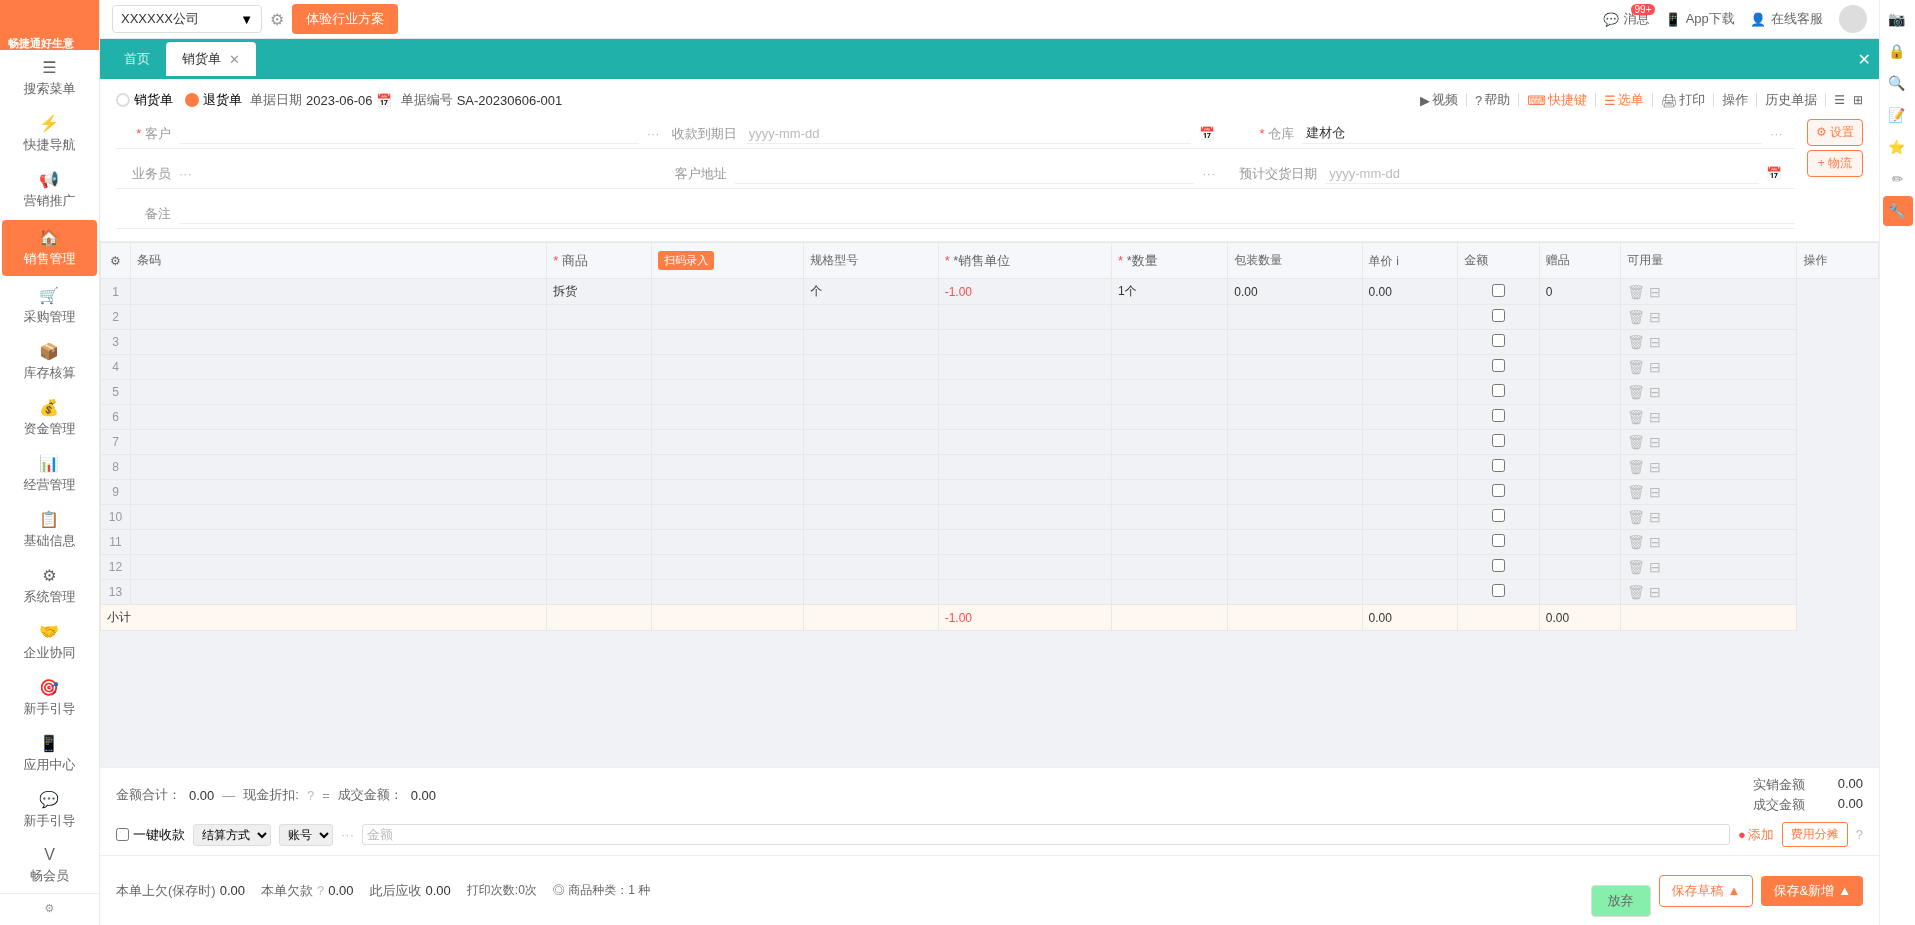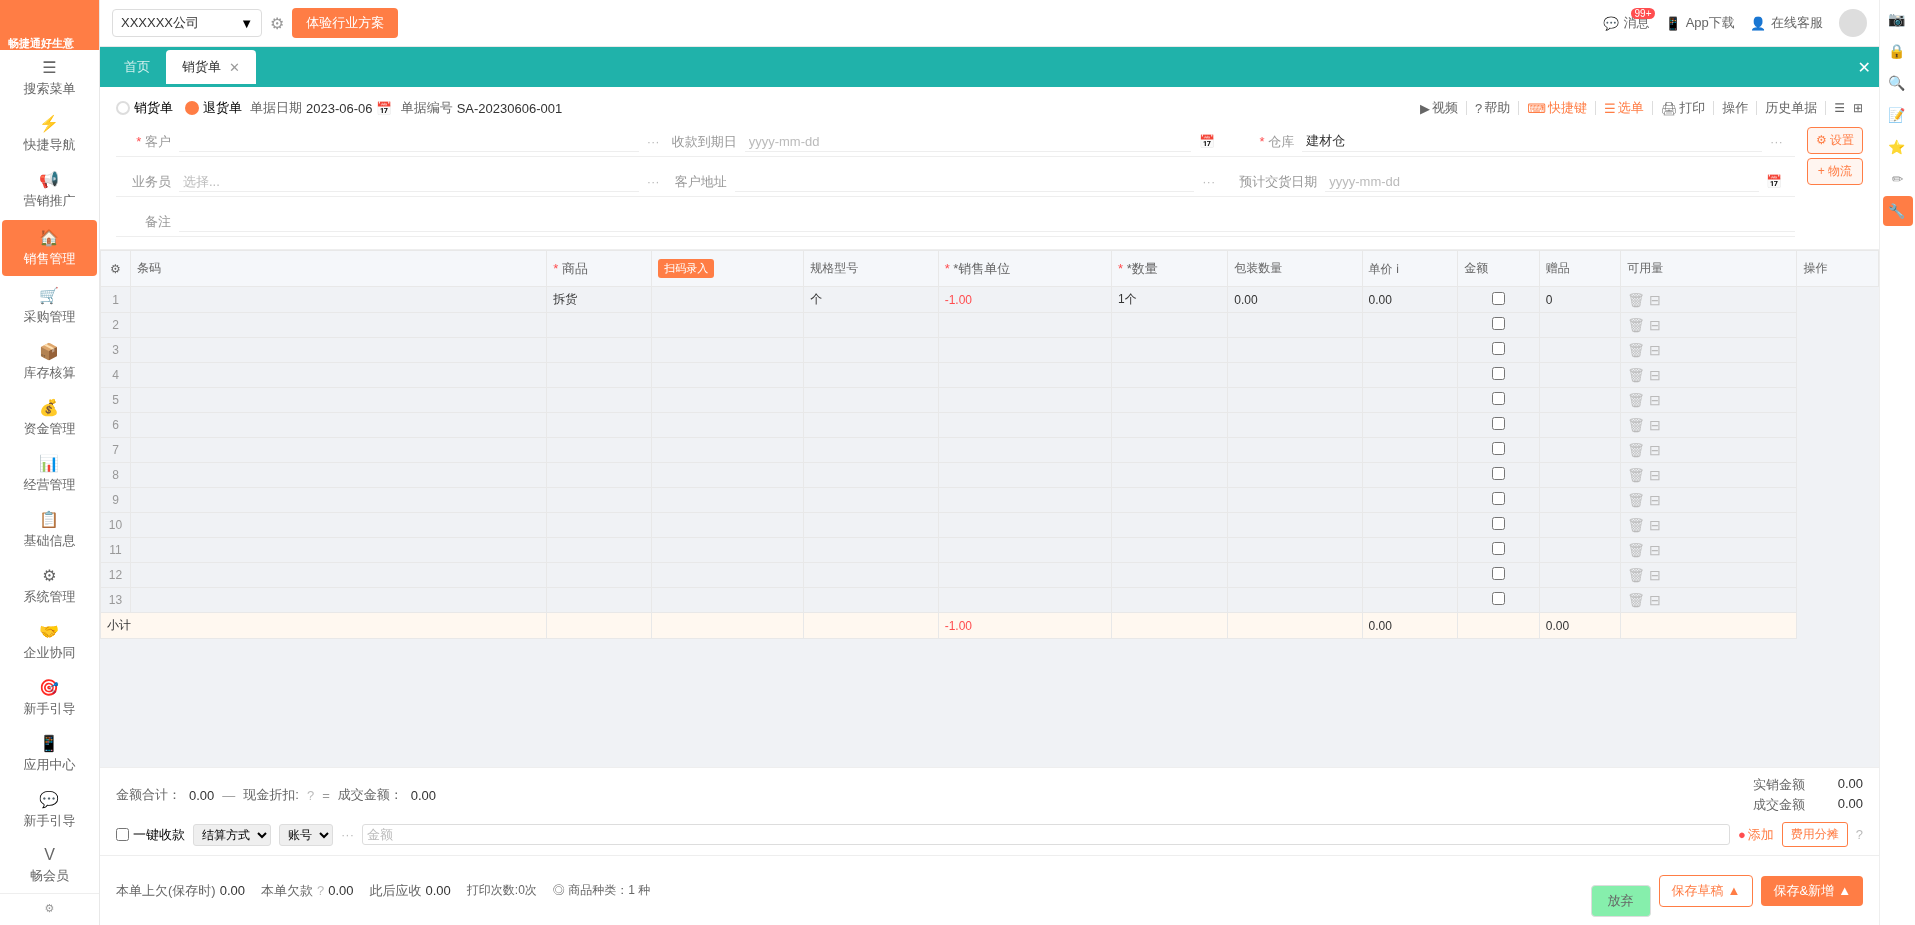--- a/index.html
+++ b/index.html
@@ -12,21 +12,21 @@
     .sidebar-item { display: flex; flex-direction: column; align-items: center; padding: 8px 4px; cursor: pointer; color: #666; font-size: 11px; gap: 3px; }
     .sidebar-item.active { background: #ff7d45; color: #fff; border-radius: 4px; margin: 2px; }
     .sidebar-item-icon { font-size: 16px; }
     .sidebar-bottom { margin-top: auto; border-top: 1px solid #eee; }
     .sidebar-bottom-item { display: flex; flex-direction: column; align-items: center; padding: 8px 4px; cursor: pointer; color: #999; font-size: 11px; gap: 3px; }
 
     
     .main { flex: 1; display: flex; flex-direction: column; overflow: hidden; }
 
     
-    .topbar { height: 47px; background: #fff; display: flex; align-items: center; padding: 0 12px; border-bottom: 1px solid #e8e8e8; gap: 8px; }
+    .topbar { height: 39px; background: #fff; display: flex; align-items: center; padding: 0 12px; border-bottom: 1px solid #e8e8e8; gap: 8px; }
     .company-select { display: flex; align-items: center; gap: 4px; border: 1px solid #ddd; border-radius: 4px; padding: 4px 8px; cursor: pointer; min-width: 150px; }
     .company-select-text { flex: 1; color: #333; }
     .topbar-settings { color: #999; cursor: pointer; font-size: 16px; }
     .topbar-experience { background: #ff7d45; color: #fff; border: none; border-radius: 4px; padding: 6px 14px; cursor: pointer; font-size: 13px; }
     .topbar-right { margin-left: auto; display: flex; align-items: center; gap: 16px; }
     .topbar-right-item { display: flex; align-items: center; gap: 4px; color: #666; cursor: pointer; font-size: 12px; position: relative; }
     .badge { background: #ff4d4f; color: #fff; border-radius: 10px; font-size: 10px; padding: 0 4px; position: absolute; top: -6px; right: -6px; }
     .user-avatar { width: 28px; height: 28px; border-radius: 50%; background: #ddd; }
 
     
@@ -312,21 +312,20 @@
                 </div>
                 <div class="form-cell" style="flex:1; border-bottom: 1px solid #eee; padding: 4px 12px;">
                   <span class="field-label required">仓库</span>
                   <input class="form-input" value="建材仓" style="">
                   <span class="dots-btn">···</span>
                 </div>
               </div>
               <div class="form-row">
                 <div class="form-cell" style="flex:1; border-bottom: 1px solid #eee; padding: 4px 0;">
                   <span class="field-label">业务员</span>
-                  <input class="form-input" placeholder="选择..." style="">
                   <span class="dots-btn">···</span>
                 </div>
                 <div class="form-cell" style="flex:1; border-bottom: 1px solid #eee; padding: 4px 12px;">
                   <span class="field-label">客户地址</span>
                   <input class="form-input" style="">
                   <span class="dots-btn">···</span>
                 </div>
                 <div class="form-cell" style="flex:1; border-bottom: 1px solid #eee; padding: 4px 12px;">
                   <span class="field-label">预计交货日期</span>
                   <input class="form-input" placeholder="yyyy-mm-dd" style="">

